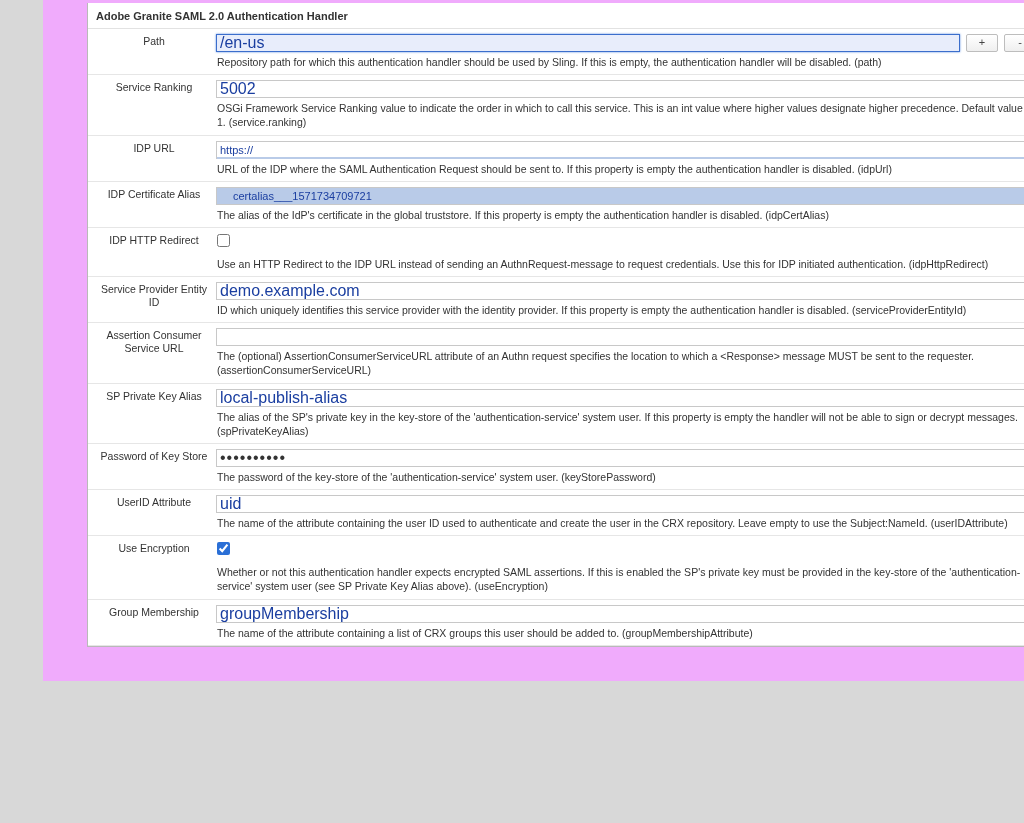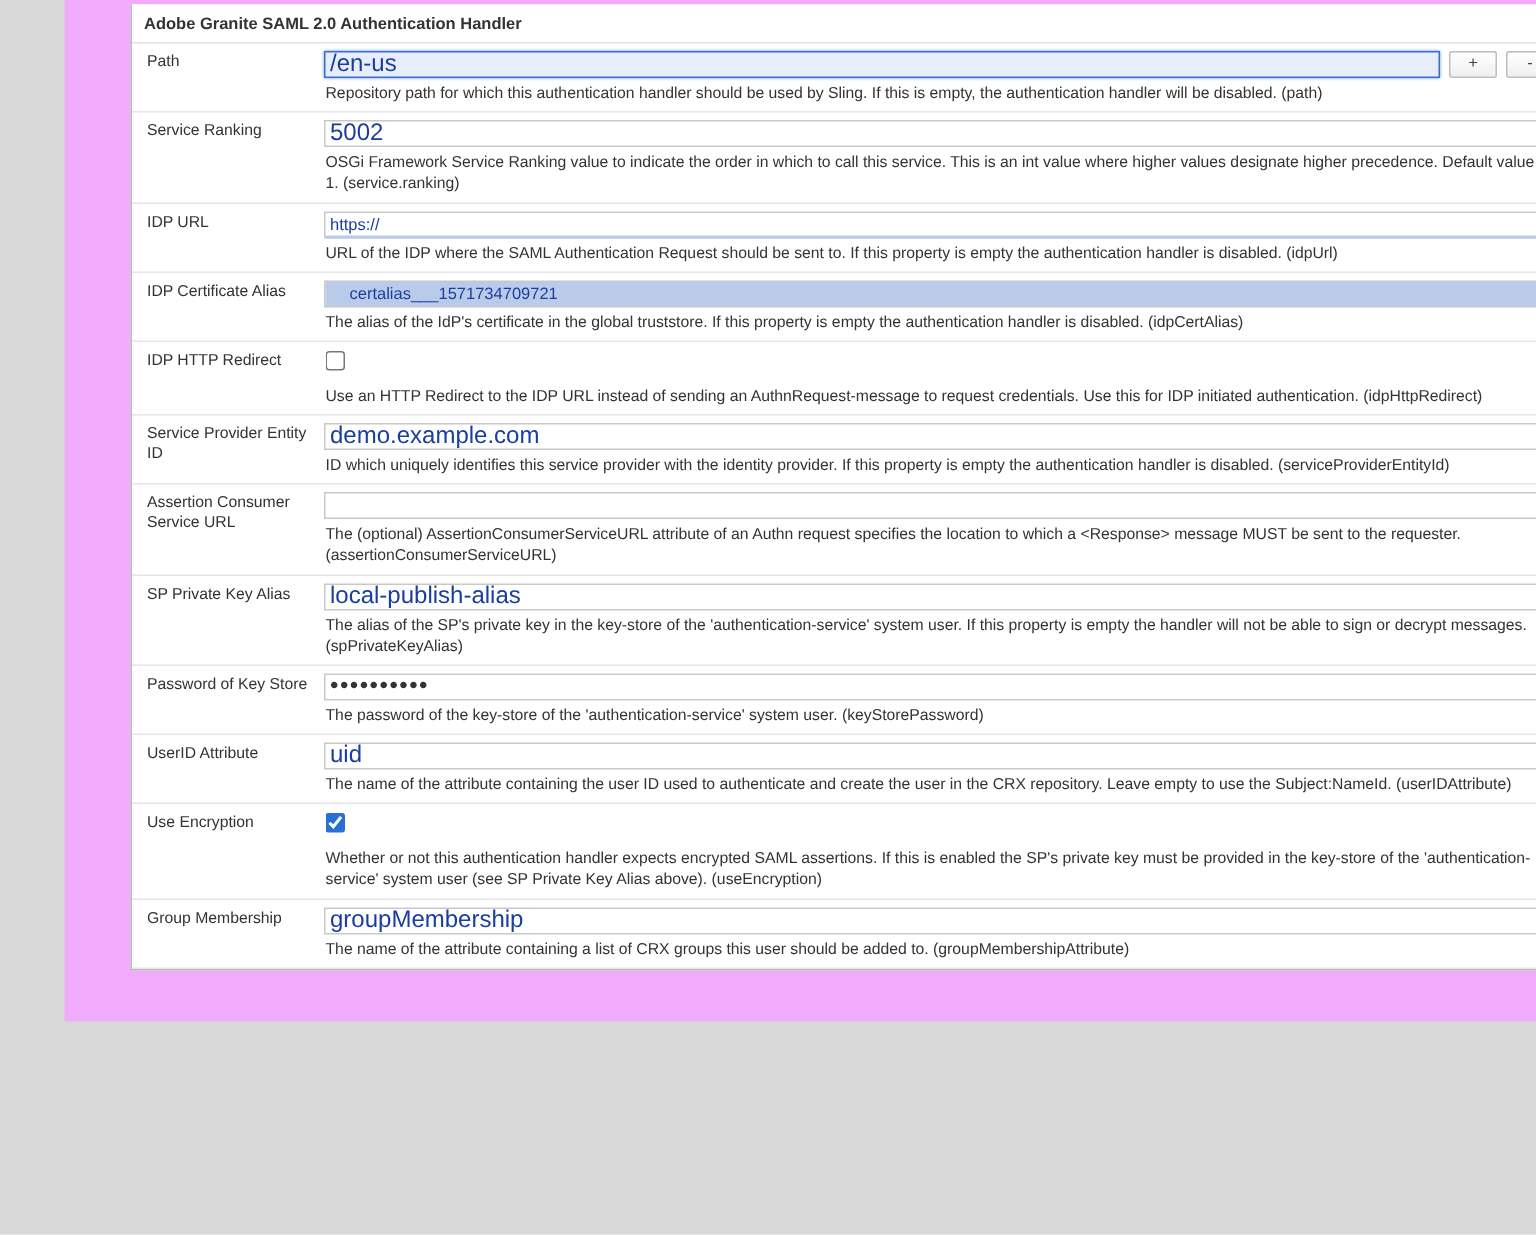--- a/index.html
+++ b/index.html
@@ -47,21 +47,21 @@
   table.form tr.row {
     border-bottom: 1px solid #e6e6e6;
   }
   td.label {
     width: 128px;
     vertical-align: top;
     padding: 6px 6px 2px 10px;
     color: #333;
     font-size: 10.5px;
     line-height: 1.25;
-    text-align: left;
+    text-align: center;
     box-sizing: border-box;
   }
   td.field {
     padding: 5px 8px 5px 0;
     vertical-align: top;
     box-sizing: border-box;
   }
   .desc {
     color: #333;
     font-size: 10.5px;

